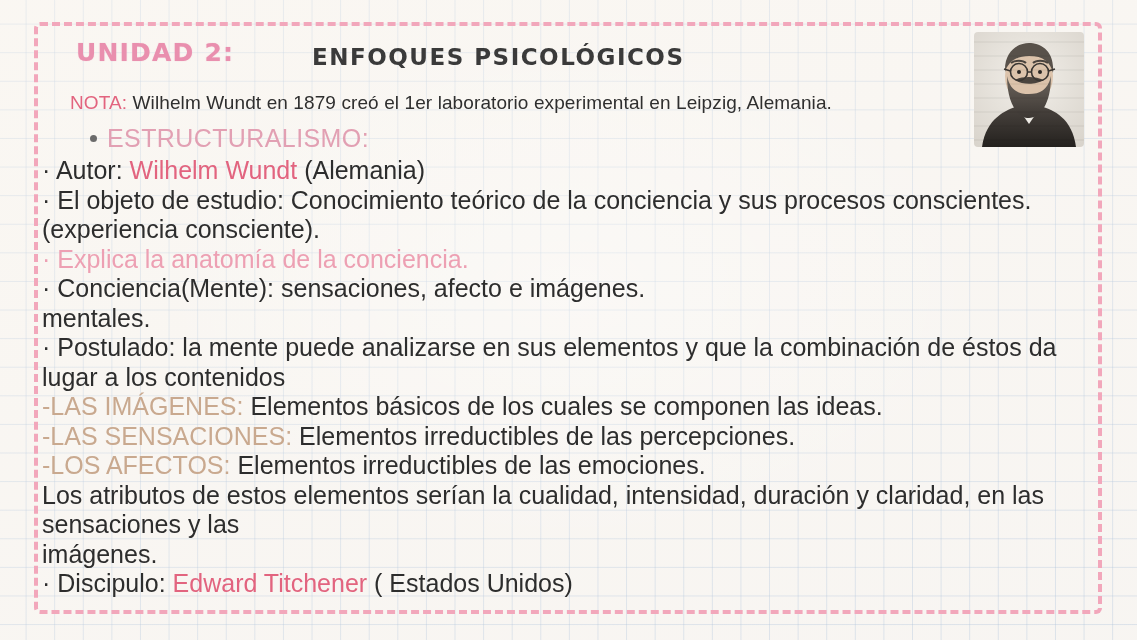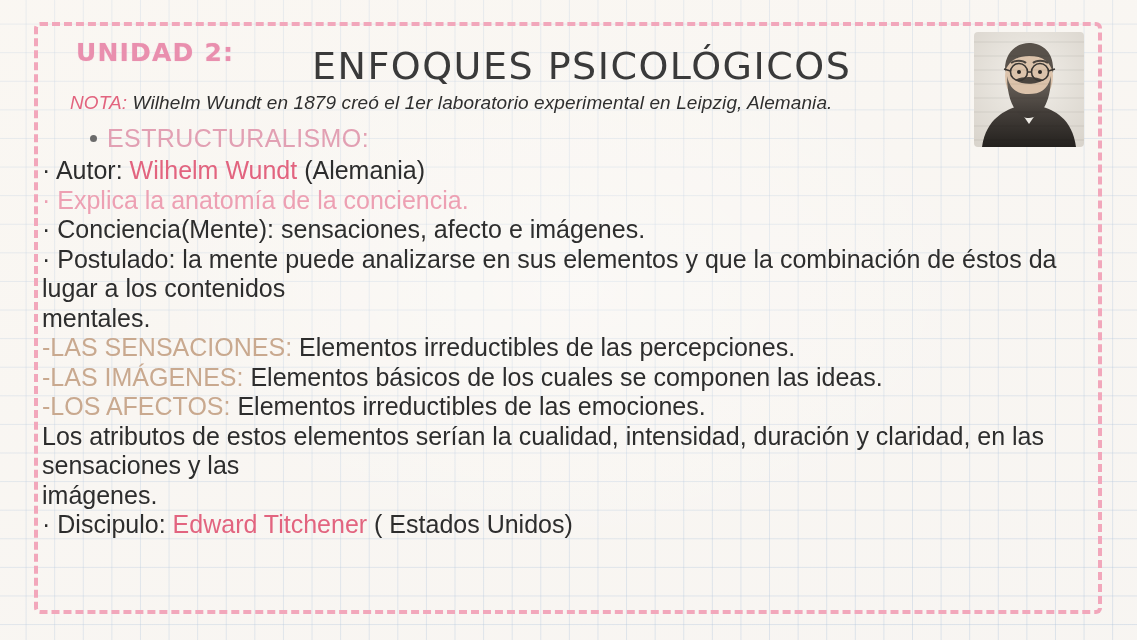--- a/index.html
+++ b/index.html
@@ -70,34 +70,33 @@
     letter-spacing: 1.2px;
     color: #e98fae;
     text-shadow: 0 0 1px rgba(233,143,174,0.5);
   }
 
   .title {
     position: absolute;
     left: 278px;
     top: 22px;
     font-family: "DejaVu Sans", sans-serif;
-    font-weight: normal;
-    font-size: 38px;
+    font-weight: bold;
+    font-size: 23px;
     letter-spacing: 1.5px;
     color: #3a3a3a;
   }
 
   .note-line {
     position: absolute;
     left: 36px;
     top: 70px;
     font-size: 19px;
     color: #2f2f2f;
     letter-spacing: 0.1px;
-    font-style: italic;
   }
   .note-label { color: #e2647f; }
 
   .bullet-head {
     position: absolute;
     left: 56px;
     top: 102px;
     font-size: 25px;
     color: #e2a0b3;
     letter-spacing: 0.4px;
@@ -165,35 +164,38 @@
     <div class="bullet-head">
       <span class="bullet-dot"></span><span>ESTRUCTURALISMO:</span>
     </div>
 
     <div class="body-block">
 
       <p>
         <span>· Autor: </span><span class="pink">Wilhelm Wundt</span><span> (Alemania)</span>
       </p>
 
+      <p>
+        <span>· El objeto de estudio: Conocimiento teórico de la conciencia y sus procesos conscientes.</span><span class="gap-right"></span><span>(experiencia consciente).</span>
+      </p>
 
       <p class="pinklight">· Explica la anatomía de la conciencia.</p>
 
 
       <p>· Conciencia(Mente): sensaciones, afecto e imágenes.</p>
 
+      <p>mentales.</p>
       <p>· Postulado: la mente puede analizarse en sus elementos y que la combinación de éstos da lugar a los contenidos</p>
-      <p>mentales.</p>
+
+      <p>
+        <span class="tan">-LAS IMÁGENES:</span><span> Elementos básicos de los cuales se componen las ideas.</span>
+      </p>
 
       <p>
         <span class="tan">-LAS SENSACIONES:</span><span> Elementos irreductibles de las percepciones.</span>
-      </p>
-
-      <p>
-        <span class="tan">-LAS IMÁGENES:</span><span> Elementos básicos de los cuales se componen las ideas.</span>
       </p>
 
       <p>
         <span class="tan">-LOS AFECTOS:</span><span> Elementos irreductibles de las emociones.</span>
       </p>
 
       <p>Los atributos de estos elementos serían la cualidad, intensidad, duración y claridad, en las sensaciones y las</p>
       <p>imágenes.</p>
 
       <p>

